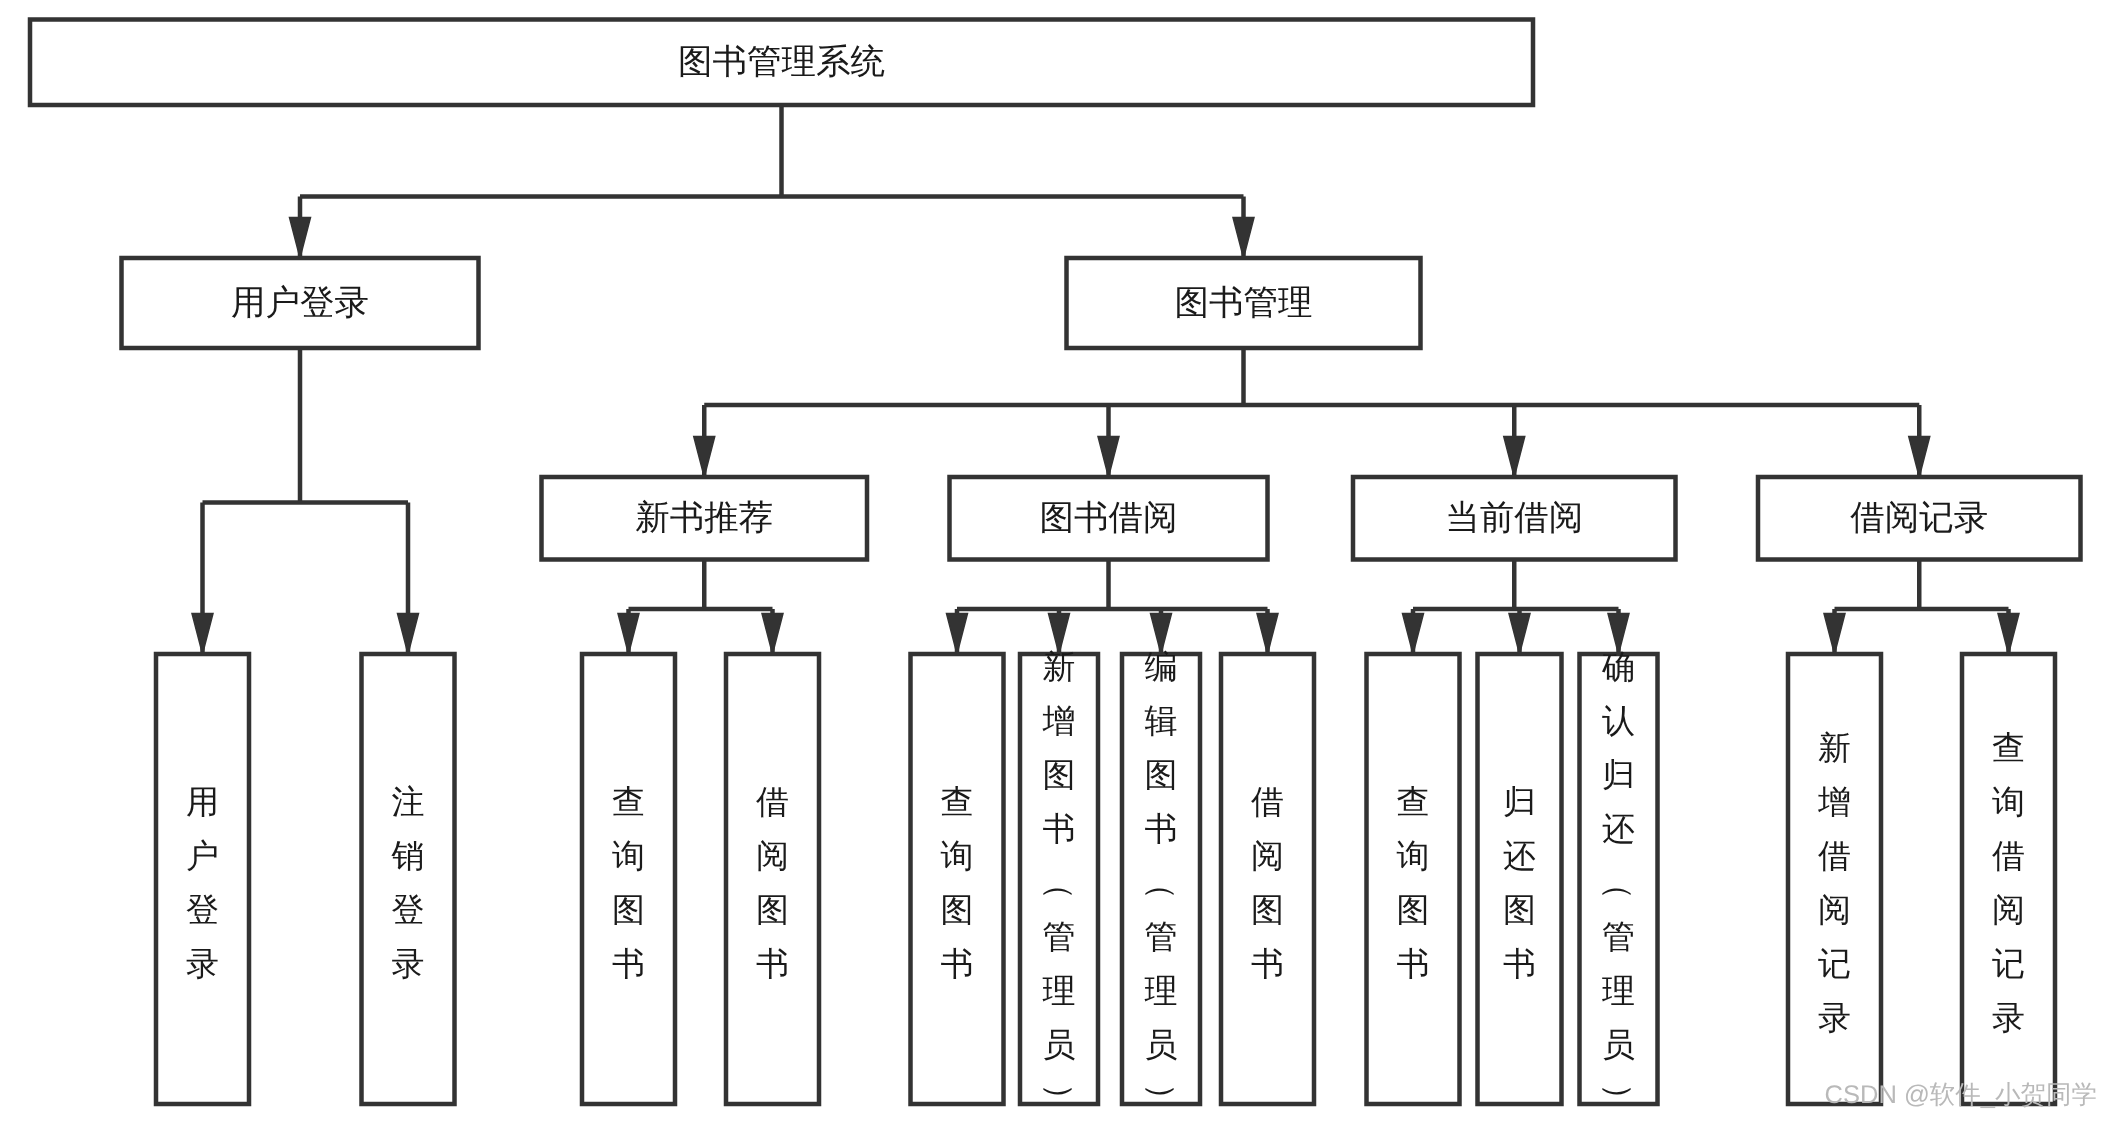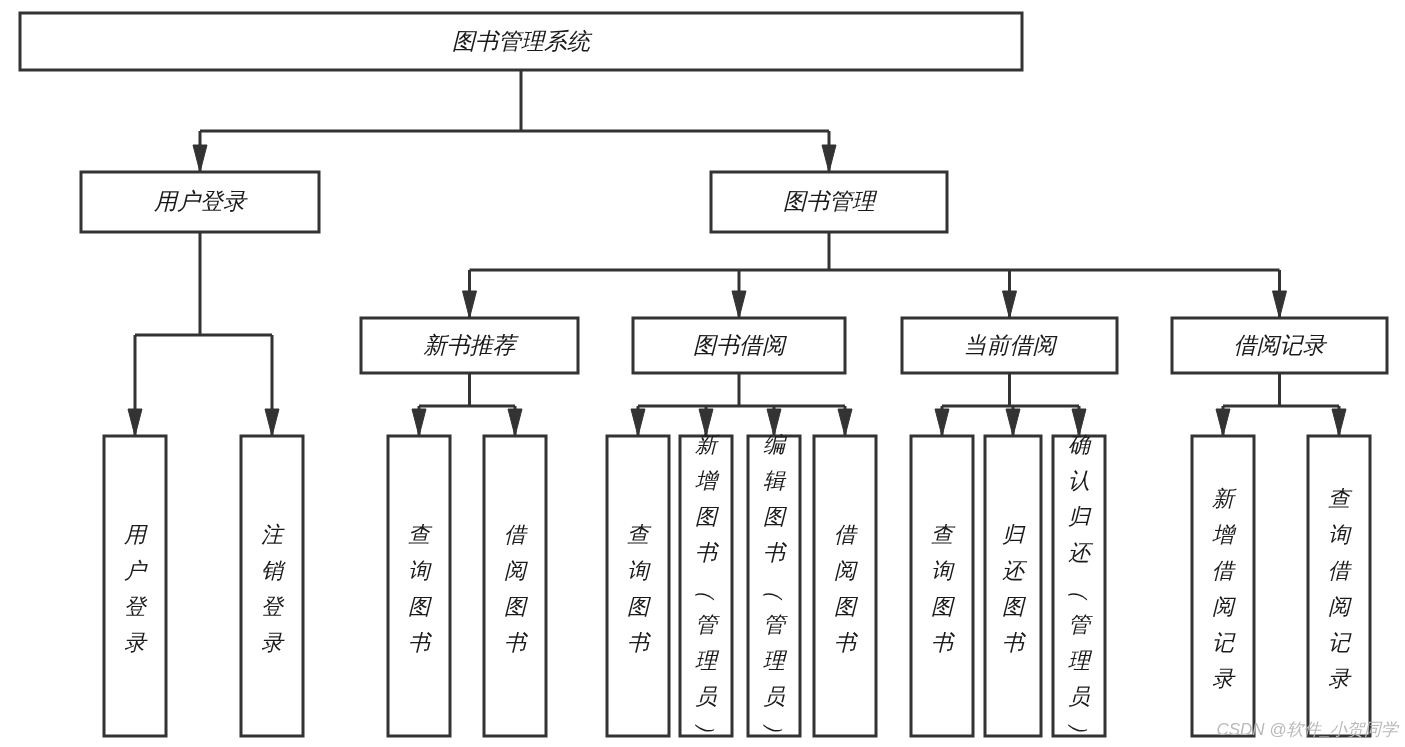--- a/index.html
+++ b/index.html
@@ -11,21 +11,20 @@
     width: 1405px;
     height: 747px;
     font-family: "Liberation Sans", sans-serif;
     overflow: hidden;
   }
   #diagram-root {
     position: relative;
     width: 1405px;
     height: 747px;
     background: #ffffff;
-    font-style: italic;
   }
   svg#flow-svg {
     position: absolute;
     left: 0;
     top: 0;
     width: 1405px;
     height: 747px;
   }
   .node-box {
     fill: #ffffff;

